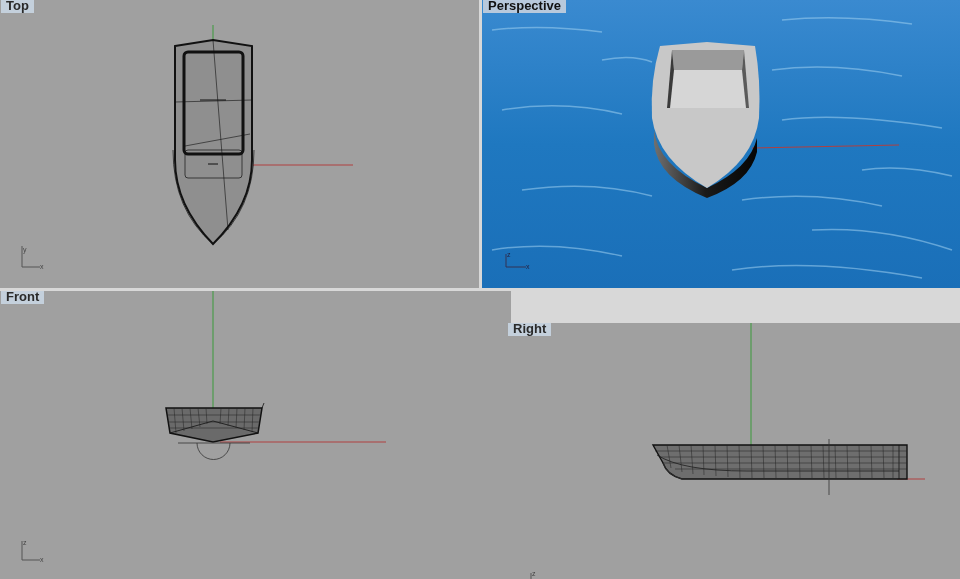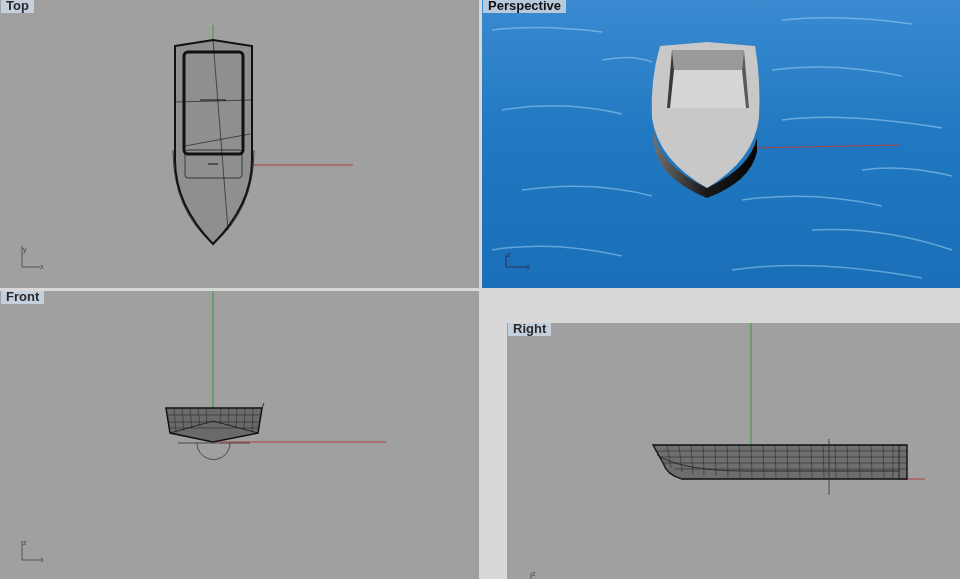--- a/index.html
+++ b/index.html
@@ -1,21 +1,21 @@
 <!DOCTYPE html>
 <html><head>
 <meta charset="utf-8">
 <style>
   html, body { margin:0; padding:0; }
   body { width:960px; height:579px; background:#d8d8d8; position:relative; overflow:hidden; font-family:"Liberation Sans", sans-serif; }
   .vp { position:absolute; background:#a0a0a0; overflow:hidden; }
   .vp svg { position:absolute; left:0; top:0; }
   #vp-top { left:0; top:0; width:479px; height:288px; }
   #vp-persp { left:482px; top:0; width:478px; height:288px; background:#1f7ac0; }
-  #vp-front { left:0; top:291px; width:479px; height:288px; }
+  #vp-front { left:0; top:291px; width:479px; height:288px;padding-left:32px; }
   #vp-right { left:507px; top:291px; width:478px; height:288px;margin-top:32px; }
   .vp-label { position:absolute; left:1px; top:0px; background:#c4d0dc; color:#2a2a2a; font-size:13px; font-weight:bold; padding:1px 5px 2px 5px; line-height:10px; cursor:pointer; z-index:3; }
   .vp-label.persp { color:#111; background:#b8c9dc;text-align:right; }
 </style>
 </head>
 <body>
 
 <div class="vp" id="vp-top">
   <div class="vp-label">Top</div>
   <svg width="479" height="288">

